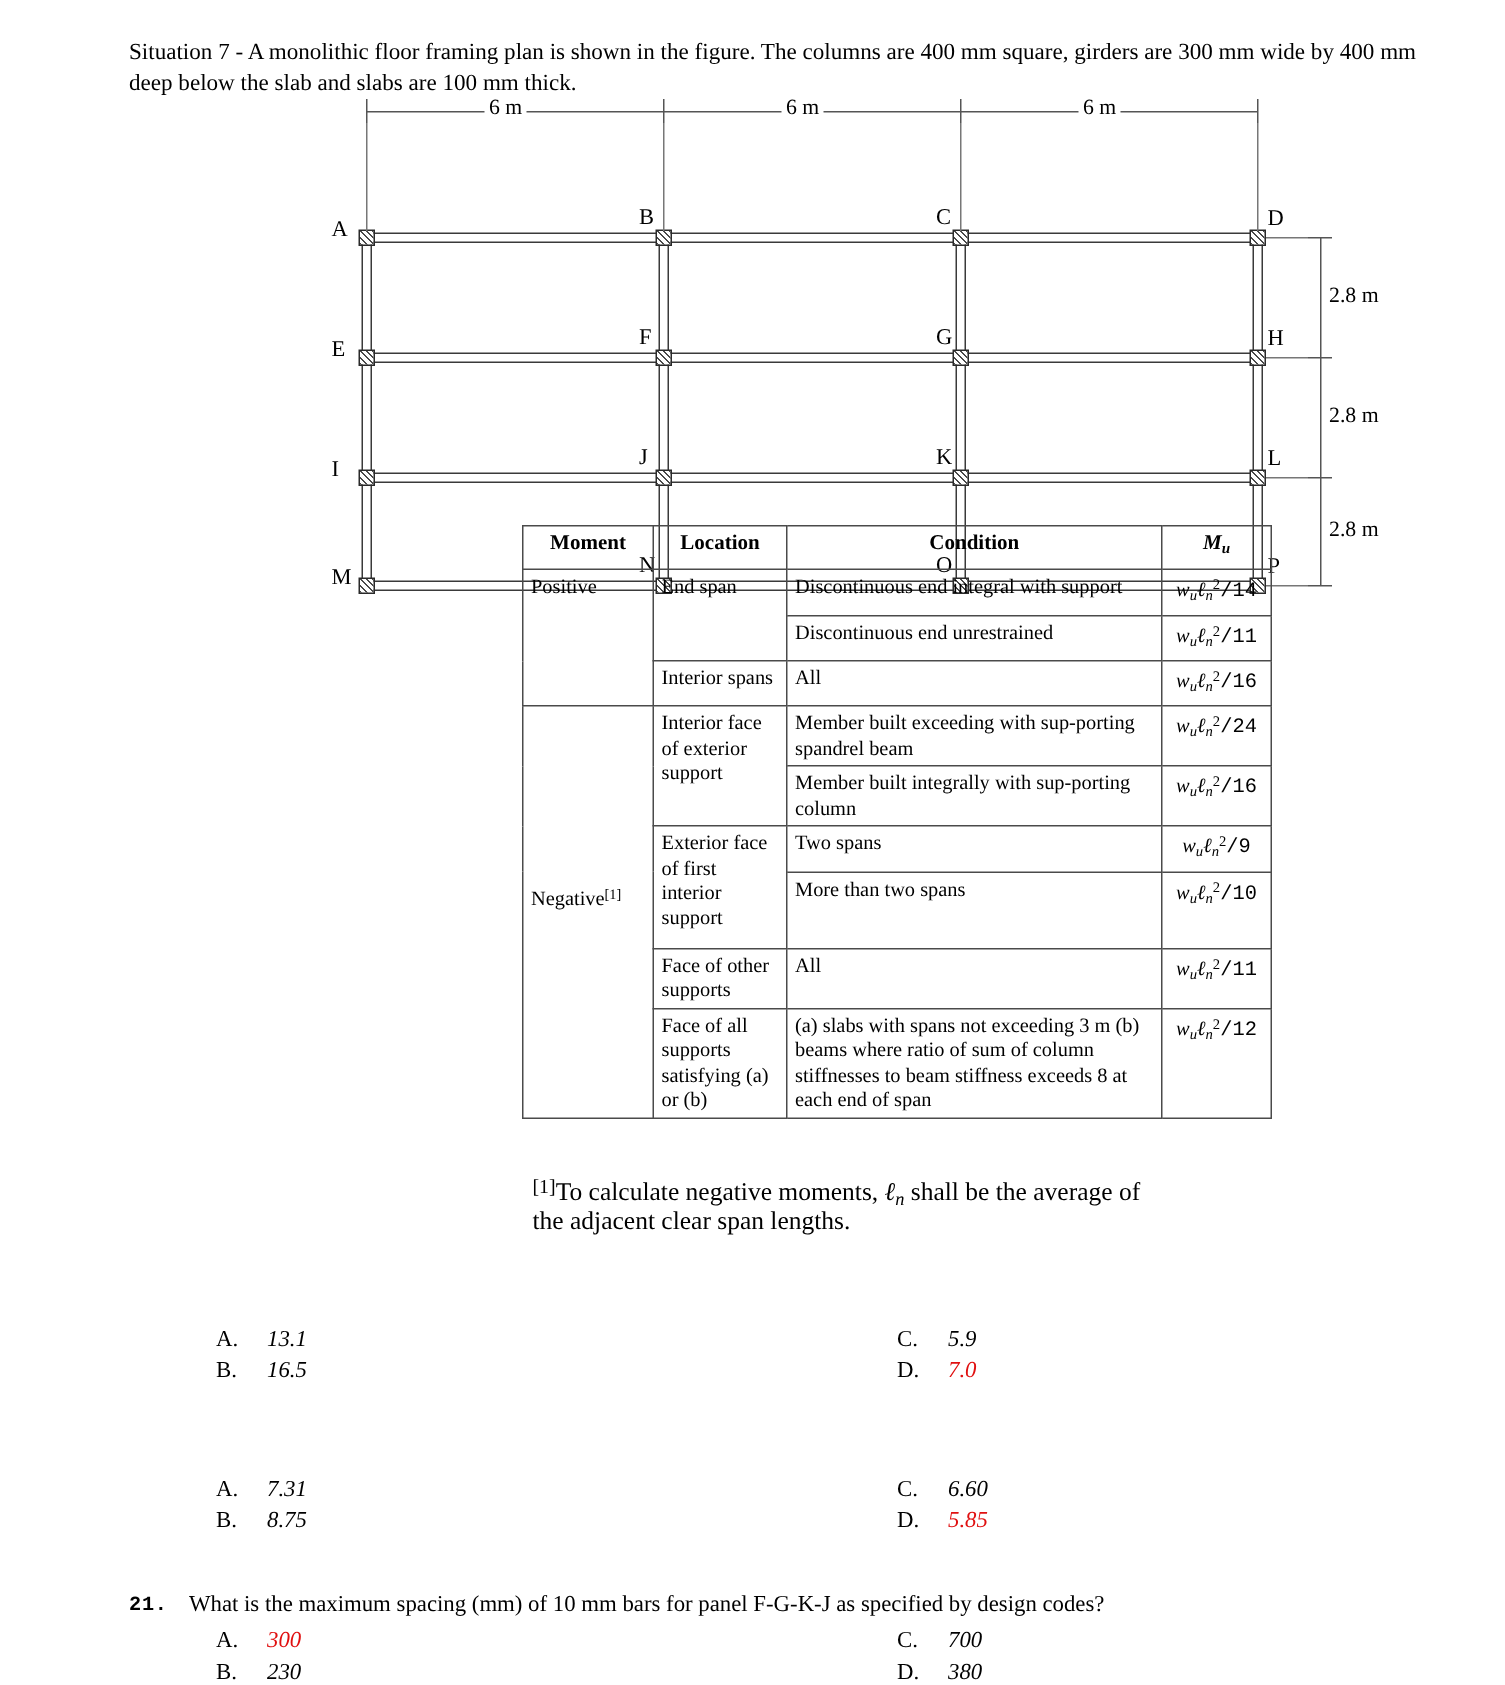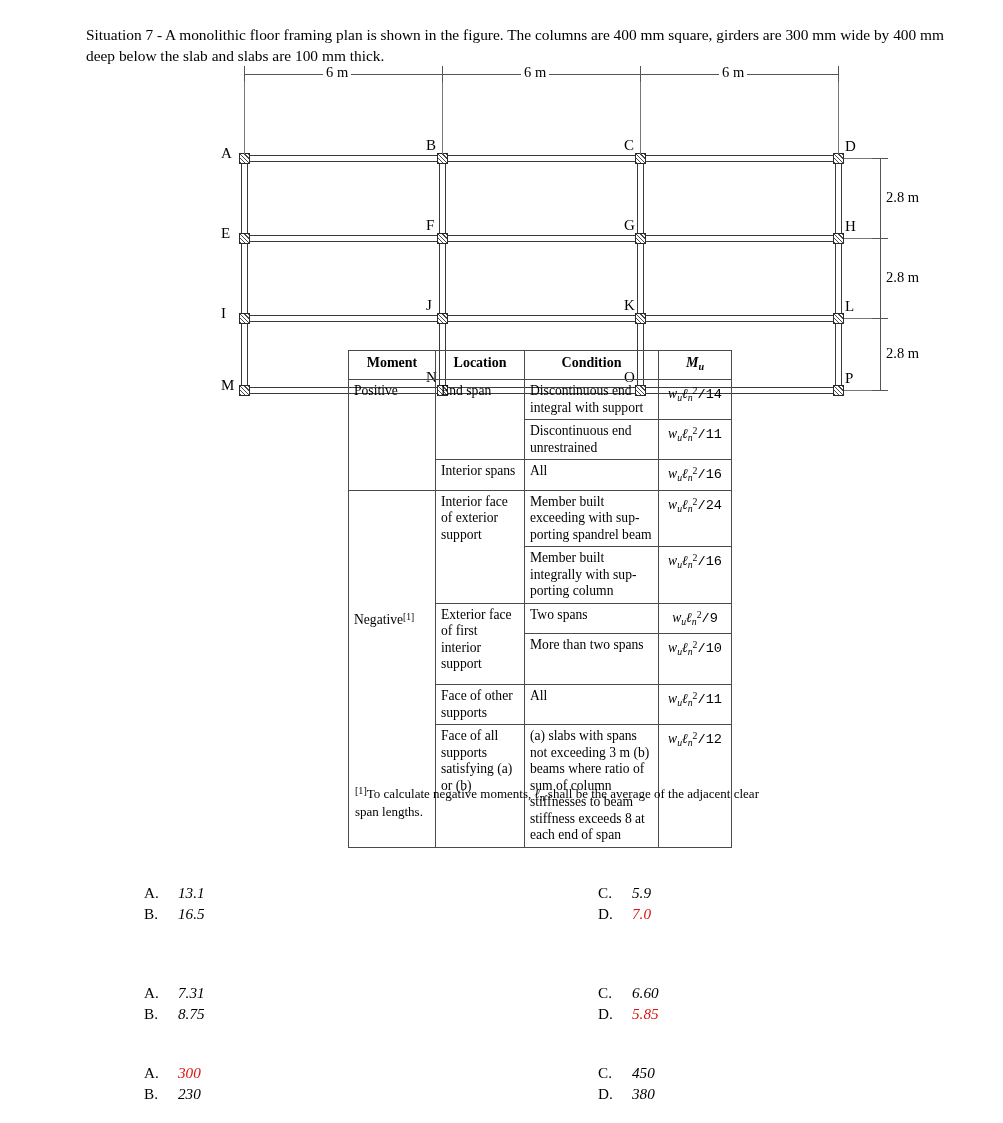--- a/index.html
+++ b/index.html
@@ -116,21 +116,21 @@
 
   
   #moment-table-wrap {
     position: absolute;
     left: 348px;
     top: 350px;
     width: 418px;
   }
   table.moment {
     border-collapse: collapse;
-    width: 384px;
+    width: 500px;
     font-size: 13.6px;
     font-family: "Liberation Serif", serif;
   }
   table.moment th,
   table.moment td {
     border: 1px solid #4a4a4a;
     padding: 3px 5px;
     vertical-align: top;
     line-height: 16.5px;
   }
@@ -168,21 +168,21 @@
   .mu-expr .den { font-style: normal; font-family: Liberation Mono, monospace; }
   sup.fnote {
     font-size: 0.7em;
     vertical-align: 0.45em;
   }
   #table-footnote {
     position: absolute;
     left: 355px;
     top: 784px;
     width: 412px;
-    font-size: 13px;
+    font-size: 17px;
     line-height: 13.5px;
     font-family: "Liberation Serif", serif;
   }
   #table-footnote .fn-sup {
     font-size: 0.78em;
     vertical-align: 0.4em;
   }
   #table-footnote .ital { font-style: italic; }
   #table-footnote .ital .sub {
     font-size: 0.72em;
@@ -425,31 +425,35 @@
         <span class="ltr">C.</span>
         <span class="val">6.60</span>
       </div>
       <div class="choice c-d">
         <span class="ltr">D.</span>
         <span class="val answer">5.85</span>
       </div>
     </div>
   </div>
 <div class="question" id="q21">
+    <div class="q-head">
+      <span class="q-num">21.</span>
+      <span class="q-text">What is the maximum spacing (mm) of 10 mm bars for panel F-G-K-J as specified by design codes?</span>
+    </div>
     <div class="choices">
       <div class="choice c-a">
         <span class="ltr">A.</span>
         <span class="val answer">300</span>
       </div>
       <div class="choice c-b">
         <span class="ltr">B.</span>
         <span class="val">230</span>
       </div>
       <div class="choice c-c">
         <span class="ltr">C.</span>
-        <span class="val">450</span>
+        <span class="val">700</span>
       </div>
       <div class="choice c-d">
         <span class="ltr">D.</span>
         <span class="val">380</span>
       </div>
     </div>
   </div>
 
 </body></html>

